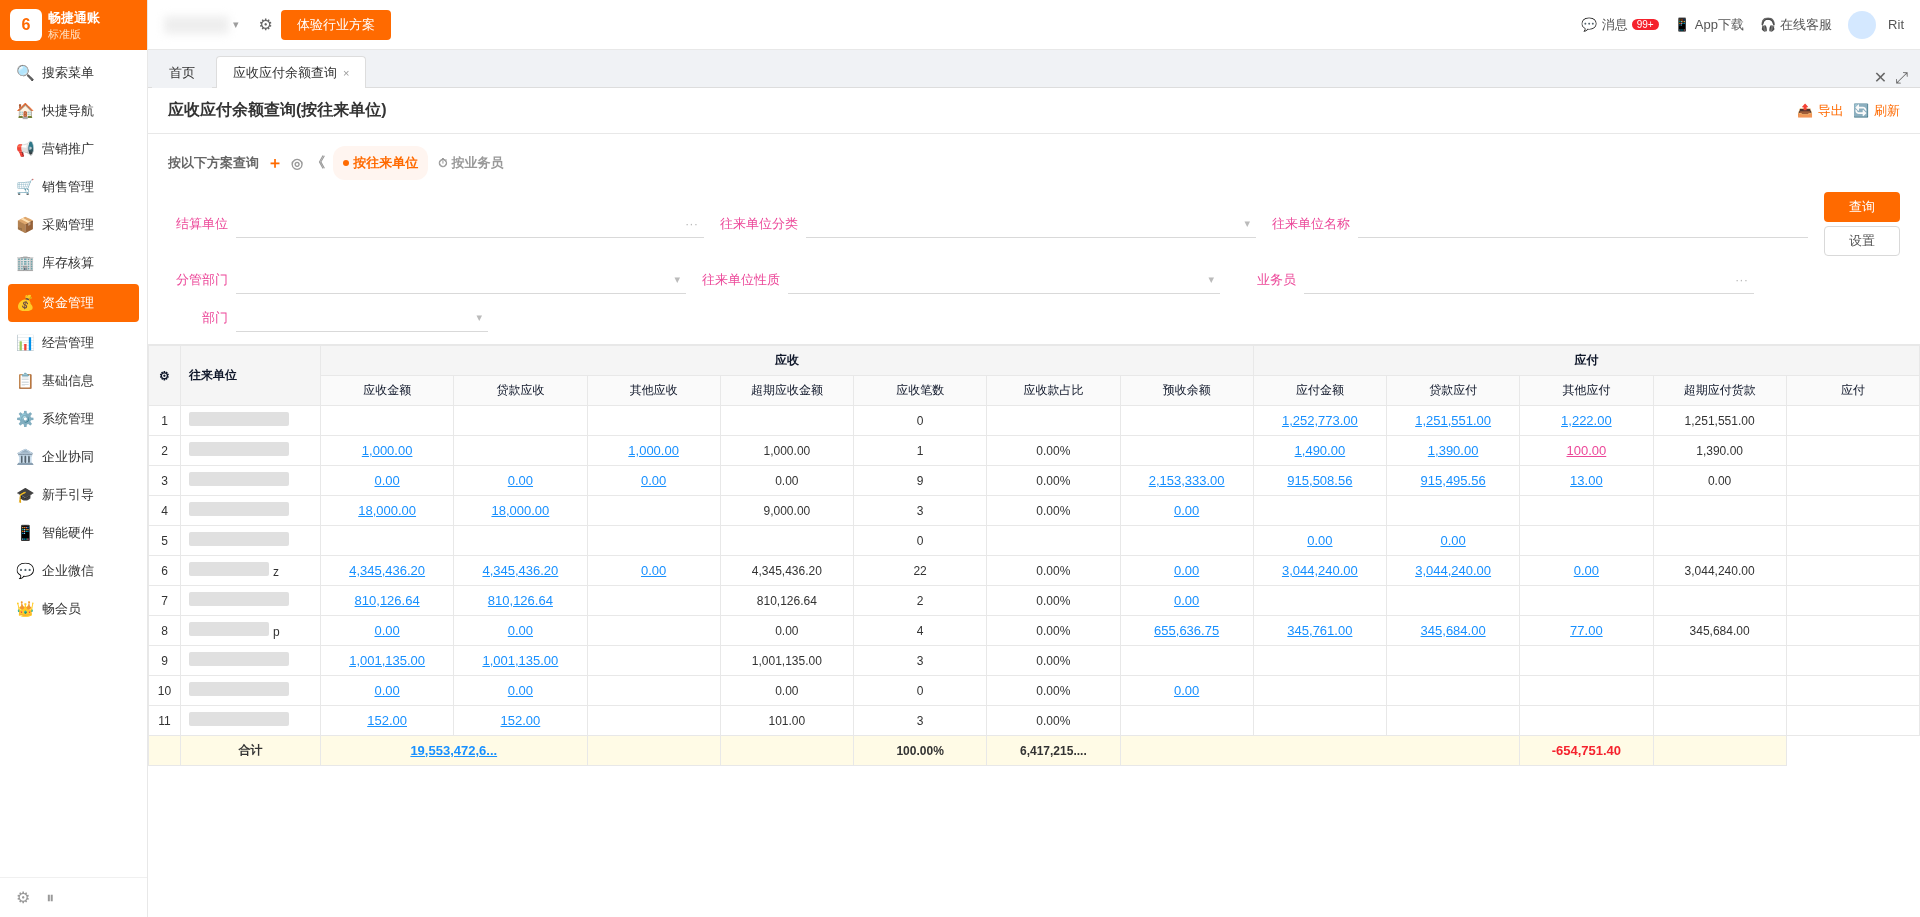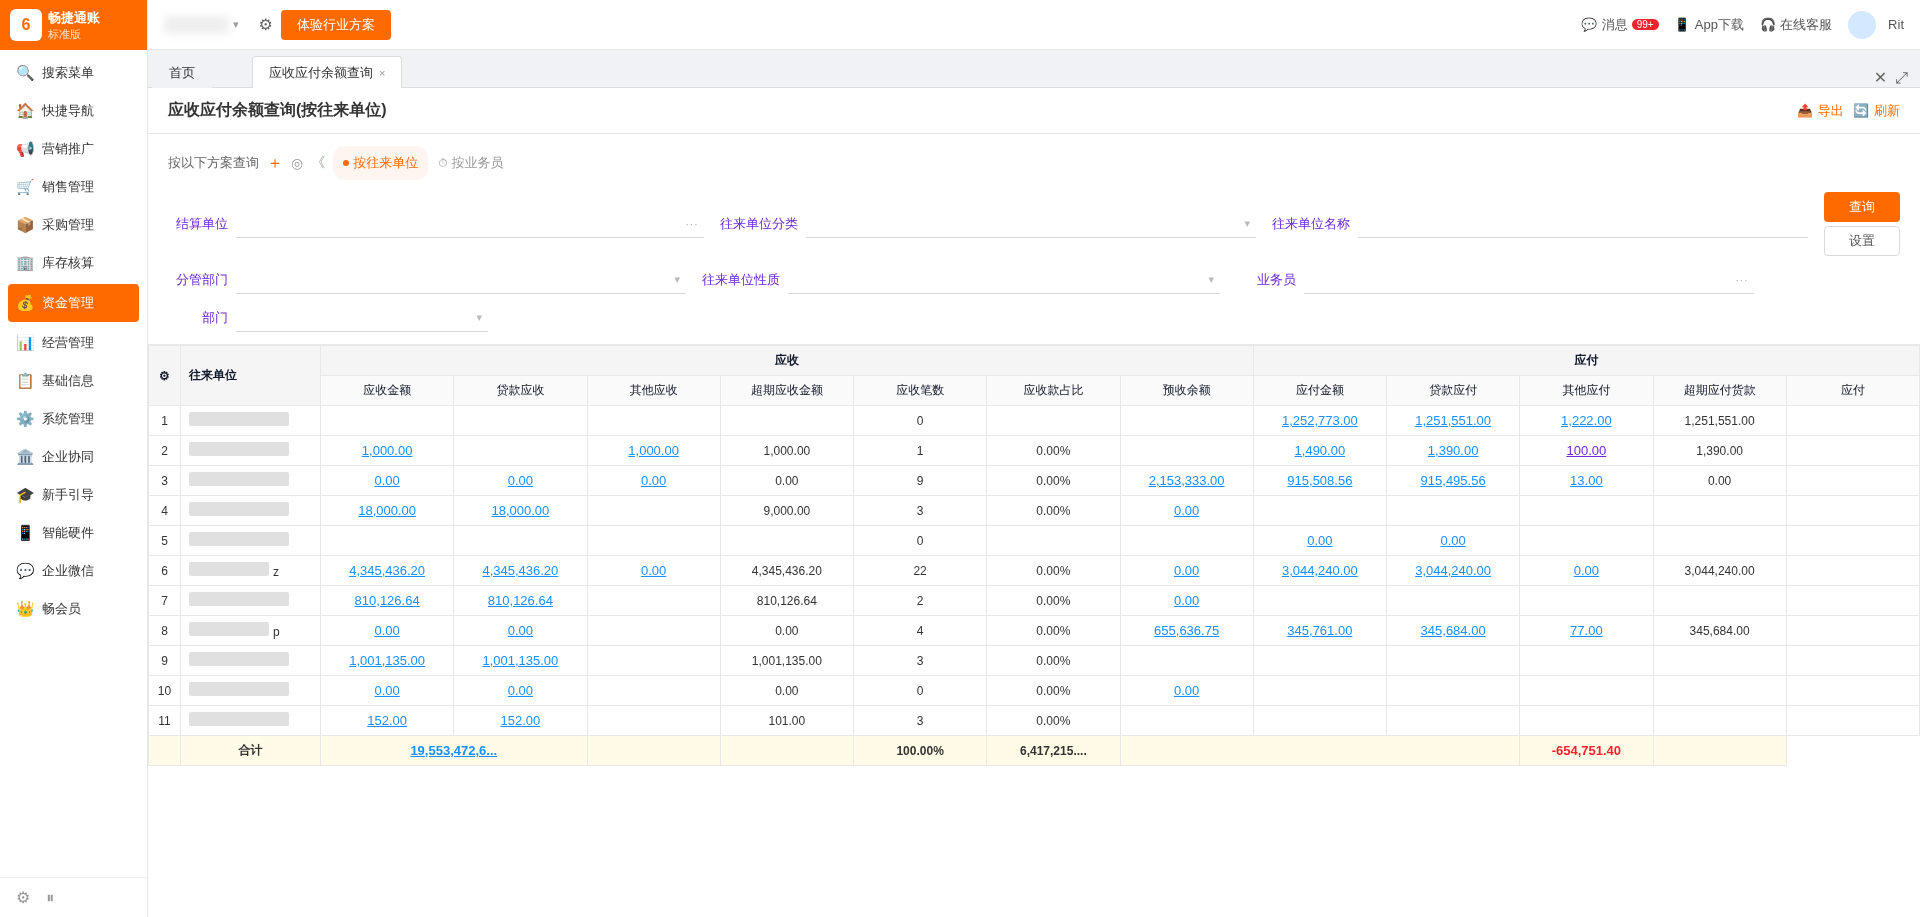--- a/index.html
+++ b/index.html
@@ -51,21 +51,21 @@
     }
     .topbar-right { margin-left: auto; display: flex; align-items: center; gap: 16px; }
     .topbar-right-item { display: flex; align-items: center; gap: 4px; color: #555; cursor: pointer; font-size: 13px; }
     .badge { background: #f5222d; color: #fff; border-radius: 10px; font-size: 10px; padding: 0 5px; }
     .user-avatar { width: 28px; height: 28px; border-radius: 50%; background: #ccc; }
 
     
     .tabbar {
       position: fixed; top: 50px; left: 148px; right: 0; height: 38px;
       background: #f0f2f5; border-bottom: 1px solid #ddd; z-index: 98;
-      display: flex; align-items: flex-end; padding: 0 0 0 0; gap: 36px;
+      display: flex; align-items: flex-end; padding: 0 0 0 0;
     }
     .tab {
       height: 32px; padding: 0 16px; display: flex; align-items: center; gap: 6px;
       cursor: pointer; font-size: 13px; color: #666; border: 1px solid transparent;
       border-bottom: none; border-radius: 4px 4px 0 0; margin-left: 4px;
       background: #fff; position: relative; top: 1px;
     }
     .tab.home { background: #f0f2f5; border-color: transparent; color: #333; }
     .tab.active { background: #fff; border-color: #ddd; color: #333; }
     .tab-close { font-size: 11px; color: #999; cursor: pointer; }
@@ -87,30 +87,30 @@
     }
     .page-title { font-size: 16px; font-weight: bold; color: #333; }
     .page-title-actions { display: flex; gap: 10px; }
     .btn-export, .btn-refresh {
       display: flex; align-items: center; gap: 4px; font-size: 13px;
       color: #ff6a00; background: none; border: none; cursor: pointer; padding: 0;
     }
 
     
     .filter-area { background: #fff; padding: 12px 20px; border-bottom: 1px solid #e8e8e8; }
-    .filter-top { display: flex; align-items: center; gap: 8px; margin-bottom: 12px; }
+    .filter-top { display: flex; align-items: center; gap: 8px; margin-bottom: 12px; font-weight: bold; }
     .filter-label { color: #666; font-size: 13px; }
     .filter-add { color: #ff6a00; cursor: pointer; font-size: 16px; }
     .filter-settings { color: #999; cursor: pointer; font-size: 14px; }
     .filter-collapse { color: #999; cursor: pointer; font-size: 14px; }
 
     .filter-rows { display: flex; flex-direction: column; gap: 10px; }
     .filter-row { display: flex; align-items: center; gap: 16px; }
     .filter-group { display: flex; align-items: center; gap: 8px; flex: 1; }
-    .filter-field-label { color: #6d28d9; white-space: nowrap; min-width: 60px; text-align: right; }
+    .filter-field-label { color: #ec4899; white-space: nowrap; min-width: 60px; text-align: right; }
     .filter-input {
       flex: 1; border: none; border-bottom: 1px solid #d9d9d9; padding: 4px 6px;
       font-size: 13px; outline: none; background: transparent; color: #333;
       display: flex; align-items: center; justify-content: space-between;
       min-height: 28px;
     }
     .filter-input-dots { color: #bbb; }
     .filter-dropdown { display: flex; align-items: center; gap: 4px; }
     .filter-chevron { color: #bbb; font-size: 11px; }
 
@@ -418,21 +418,21 @@
             <td style="text-align: left;"><span style="display:inline-block;width:100px;height:14px;background:#e0e0e0;border-radius:2px;"></span></td>
             <td><span style="color:#1890ff;text-decoration:underline;cursor:pointer;">1,000.00</span></td>
             <td></td>
             <td><span style="color:#1890ff;text-decoration:underline;cursor:pointer;">1,000.00</span></td>
             <td>1,000.00</td>
             <td>1</td>
             <td>0.00%</td>
             <td></td>
             <td><span style="color:#1890ff;text-decoration:underline;cursor:pointer;">1,490.00</span></td>
             <td><span style="color:#1890ff;text-decoration:underline;cursor:pointer;">1,390.00</span></td>
-            <td><span style="color:#6d28d9;text-decoration:underline;cursor:pointer;">100.00</span></td>
+            <td><span style="color:#ec4899;text-decoration:underline;cursor:pointer;">100.00</span></td>
             <td>1,390.00</td>
             <td></td>
           </tr>
           <tr>
             <td>3</td>
             <td style="text-align: left;"><span style="display:inline-block;width:100px;height:14px;background:#e0e0e0;border-radius:2px;"></span></td>
             <td><span style="color:#1890ff;text-decoration:underline;cursor:pointer;">0.00</span></td>
             <td><span style="color:#1890ff;text-decoration:underline;cursor:pointer;">0.00</span></td>
             <td><span style="color:#1890ff;text-decoration:underline;cursor:pointer;">0.00</span></td>
             <td>0.00</td>

